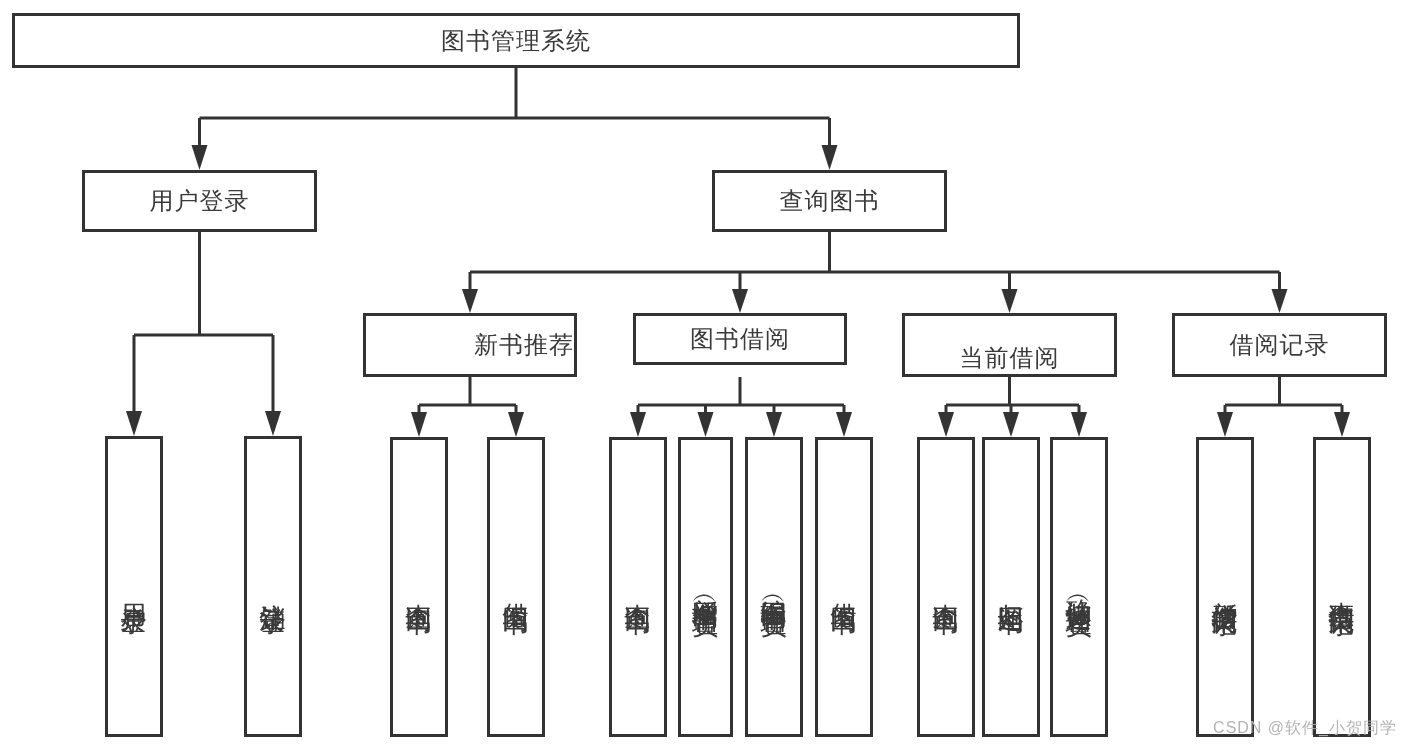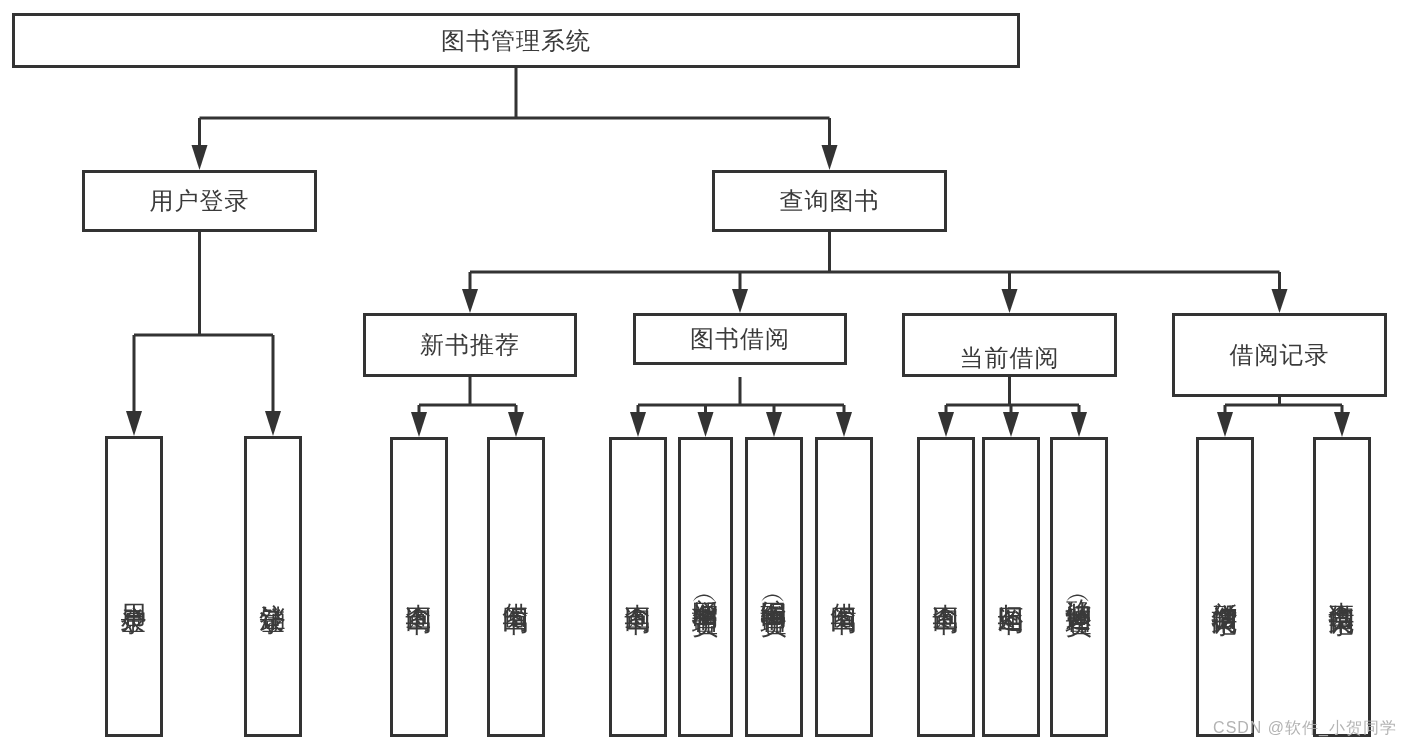--- a/index.html
+++ b/index.html
@@ -112,30 +112,30 @@
     <span>图书管理系统</span>
   </div>
 
   <div class="box h" style="left:82px; top:170px; width:235px; height:62px;">
     <span>用户登录</span>
   </div>
   <div class="box h" style="left:712px; top:170px; width:235px; height:62px;">
     <span>查询图书</span>
   </div>
 
-  <div class="box h" style="left:363px; top:313px; width:214px; height:64px;">
+  <div class="box h" style="left:363px; top:313px; width:214px; height:64px;justify-content:flex-end;">
     <span>新书推荐</span>
   </div>
   <div class="box h" style="left:633px; top:313px; width:214px; height:52px;">
     <span>图书借阅</span>
   </div>
   <div class="box h" style="left:902px; top:313px; width:215px; height:64px;align-items:flex-end;">
     <span>当前借阅</span>
   </div>
-  <div class="box h" style="left:1172px; top:313px; width:215px; height:84px;">
+  <div class="box h" style="left:1172px; top:313px; width:215px; height:64px;">
     <span>借阅记录</span>
   </div>
 
   <div class="box v" style="left:105px; top:436px; width:58px; height:301px;">
     <span>用户登录</span>
   </div>
   <div class="box v" style="left:244px; top:436px; width:58px; height:301px;">
     <span>注销登录</span>
   </div>
 

